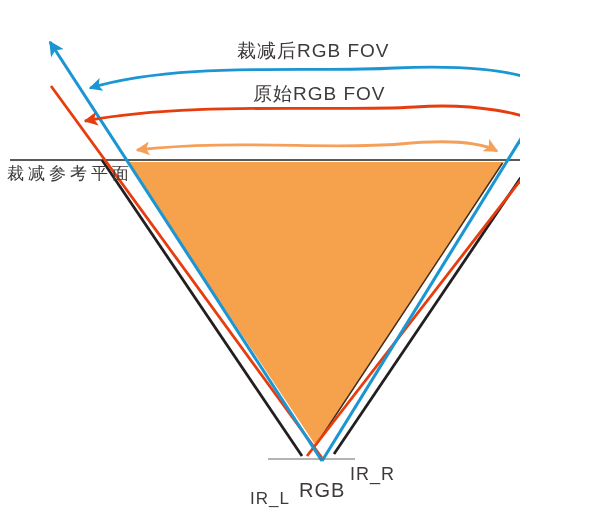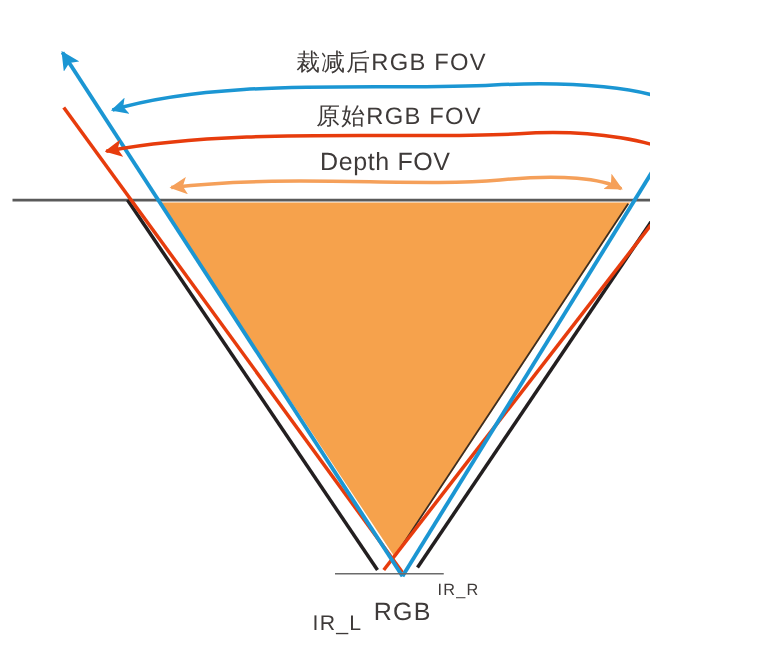--- a/index.html
+++ b/index.html
@@ -5,21 +5,21 @@
   html,body{margin:0;padding:0;background:#ffffff;}
   #stage{position:relative;width:520px;height:516px;background:#ffffff;overflow:hidden;
          font-family:"Liberation Sans","DejaVu Sans",sans-serif;}
   #linework{position:absolute;left:0;top:0;}
   .lbl{position:absolute;color:var(--text,#3e3a39);white-space:nowrap;line-height:1.05;}
   #lbl-cropped  {left:237px;top:41px; font-size:19px;letter-spacing:1px;}
   #lbl-original {left:241px;top:84px; font-size:19px;letter-spacing:1px;margin-left:12px;}
   #lbl-depth    {left:256px;top:120px;font-size:20px;letter-spacing:0.5px;}
   #lbl-refplane {left:7px;  top:165px;font-size:17px;letter-spacing:4px;}
   #lbl-irl      {left:250px;top:490px;font-size:17px;letter-spacing:1px;}
-  #lbl-irr      {left:350px;top:465px;font-size:13px;letter-spacing:1px;}
+  #lbl-irr      {left:350px;top:465px;font-size:18px;letter-spacing:1px;}
   #lbl-rgb      {left:299px;top:480px;font-size:20px;letter-spacing:1px;}
 </style>
 </head>
 <body>
 
 <div id="stage">
 
   <svg id="linework" width="610" height="516" viewBox="0 0 610 516">
     <defs>
       <marker id="mk-blue" viewBox="0 0 6 6" refX="5.4" refY="3" markerWidth="4.8" markerHeight="4.8" orient="auto-start-reverse">
@@ -50,17 +50,17 @@
 
     <path d="M90,88 C180,61 310,73 395,68 C455,65 520,69 543,85" marker-start="url(#mk-blue)" marker-end="url(#mk-blue)" style="stroke:var(--cropped-blue,#1b96d3);stroke-width:2.8;fill:none"></path>
     <path d="M85,121 C190,101 330,112 415,107 C470,103 532,112 551,130" marker-start="url(#mk-red)" marker-end="url(#mk-red)" style="stroke:var(--original-red,#e73c0d);stroke-width:2.8;fill:none"></path>
     <path d="M137,150 C230,139 330,150 400,144 C450,139 482,143 497,151" marker-start="url(#mk-orange)" marker-end="url(#mk-orange)" style="stroke:var(--depth-orange,#f5a05a);stroke-width:2.8;fill:none"></path>
 
     <line x1="268" y1="459" x2="355" y2="459" style="stroke:var(--baseline-gray,#6b6b6b);stroke-width:1.2"></line>
   </svg>
 
   <div class="lbl" id="lbl-cropped">裁减后RGB FOV</div>
   <div class="lbl" id="lbl-original">原始RGB FOV</div>
-  <div class="lbl" id="lbl-depth">Depth FOV</div>
+  <div class="lbl" id="lbl-refplane">裁减参考平面</div>
   <div class="lbl" id="lbl-irl">IR_L</div>
   <div class="lbl" id="lbl-irr">IR_R</div>
   <div class="lbl" id="lbl-rgb">RGB</div>
 </div>
 
 </body></html>

